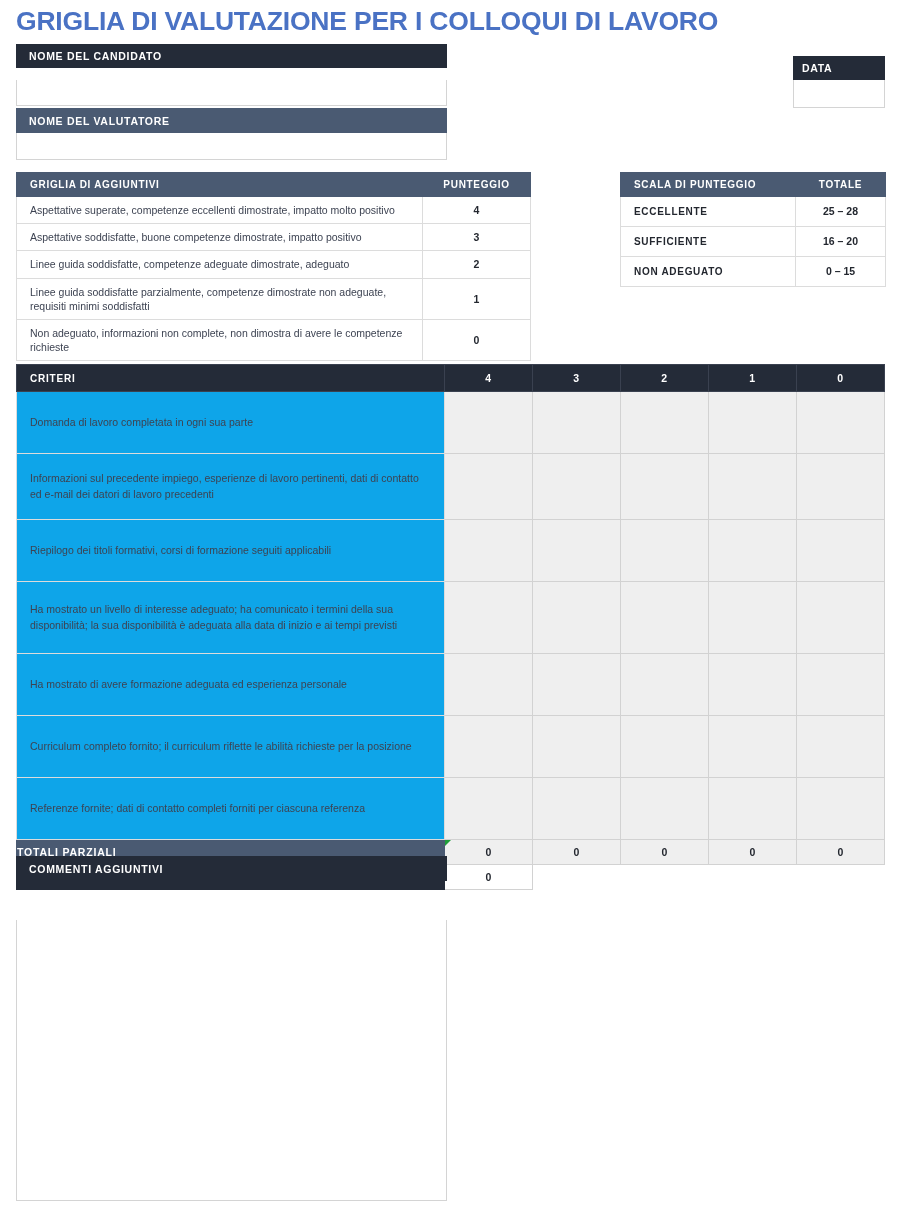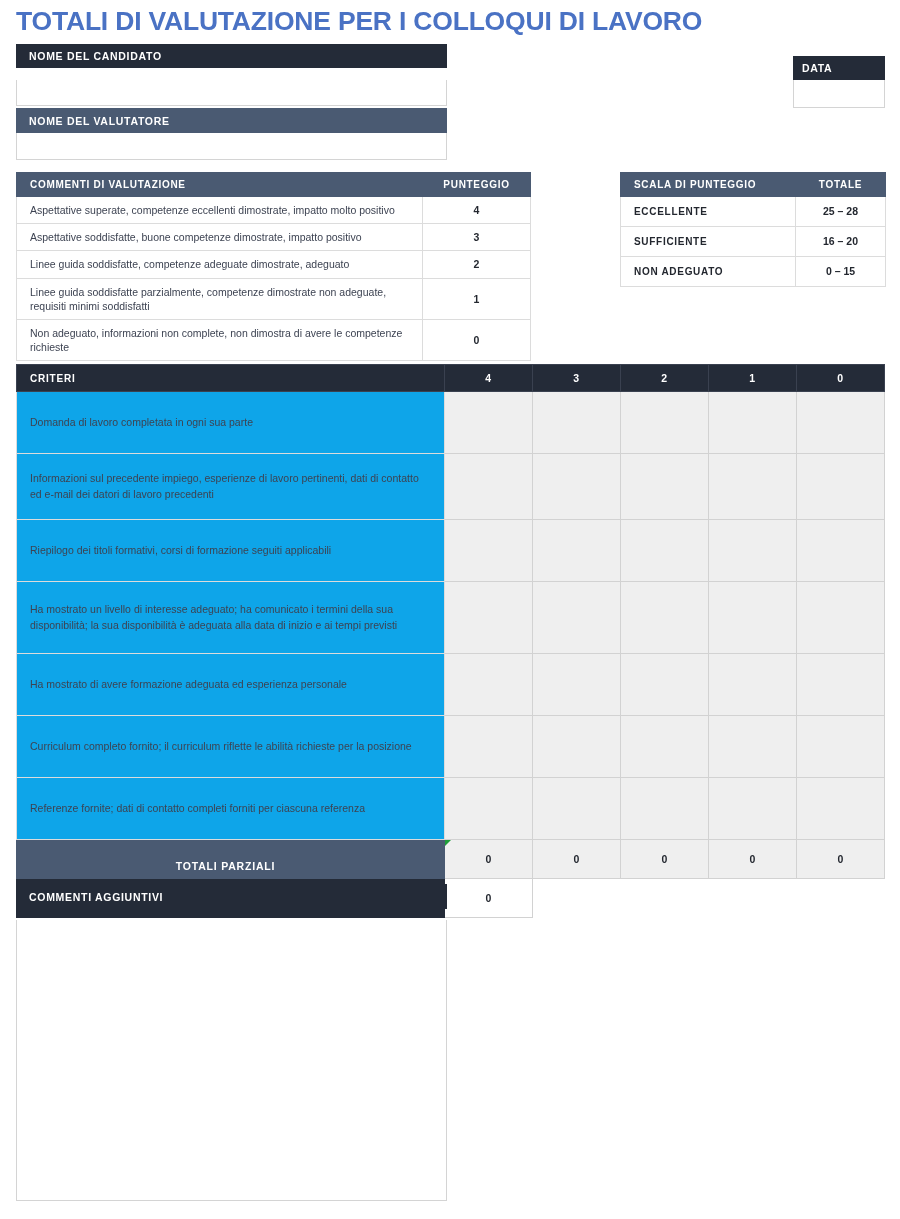--- a/index.html
+++ b/index.html
@@ -146,22 +146,22 @@
     background: #efefef;
   }
 
   
   #criteria-table td.tot-label {
     background: #4A5A72;
     color: #ffffff;
     font-size: 10.5px;
     font-weight: bold;
     letter-spacing: 0.8px;
-    text-align: center;
-    padding: 20px 10px 6px 0;
+    text-align: left;
+    padding: 6px 10px 6px 0;
     border: 1px solid #4A5A72;
     height: 24px;
   }
   #criteria-table td.tot-label.dark {
     background: #242B38;
     border-color: #242B38;
   }
   #criteria-table td.tot-val {
     background: #efefef;
     border: 1px solid #d2d2d2;
@@ -182,54 +182,54 @@
 
   .comment-flag {
     position: absolute;
     left: 0; top: 0;
     width: 0; height: 0;
     border-top: 6px solid #1f9d3a;
     border-right: 6px solid transparent;
   }
 
   
-  #comments-header { left: 16px; top: 884px; width: 431px; height: 25px; }
+  #comments-header { left: 16px; top: 856px; width: 431px; height: 25px; }
   #comments-box {
     position: absolute;
     left: 16px; top: 920px;
     width: 431px; height: 281px;
     background: #ffffff;
     border: 1px solid #d4d4d4;
     border-top: none;
   }
 </style>
 </head>
 <body>
 
 <div class="page">
 
-  <div class="doc-title">TOTALI DI VALUTAZIONE PER I COLLOQUI DI LAVORO</div>
+  <div class="doc-title">GRIGLIA DI VALUTAZIONE PER I COLLOQUI DI LAVORO</div>
 
   <div class="band navy" id="candidate-header">NOME DEL CANDIDATO</div>
   <div class="inputbox" id="candidate-input"></div>
 
   <div class="band slate" id="evaluator-header">NOME DEL VALUTATORE</div>
   <div class="inputbox" id="evaluator-input"></div>
 
   <div class="band navy" id="date-header">DATA</div>
   <div class="inputbox" id="date-input"></div>
 
   <table class="grid" id="rubric-table">
     <colgroup>
         <col style="width:406px">
         <col style="width:108px">
       </colgroup>
     <thead>
       <tr>
-        <th>COMMENTI DI VALUTAZIONE</th>
+        <th>GRIGLIA DI AGGIUNTIVI</th>
         <th class="c">PUNTEGGIO</th>
       </tr>
     </thead>
     <tbody id="rubric-body">
         <tr>
           <td>Aspettative superate, competenze eccellenti dimostrate, impatto molto positivo</td>
           <td class="score">4</td>
         </tr>
         <tr>
           <td>Aspettative soddisfatte, buone competenze dimostrate, impatto positivo</td>

